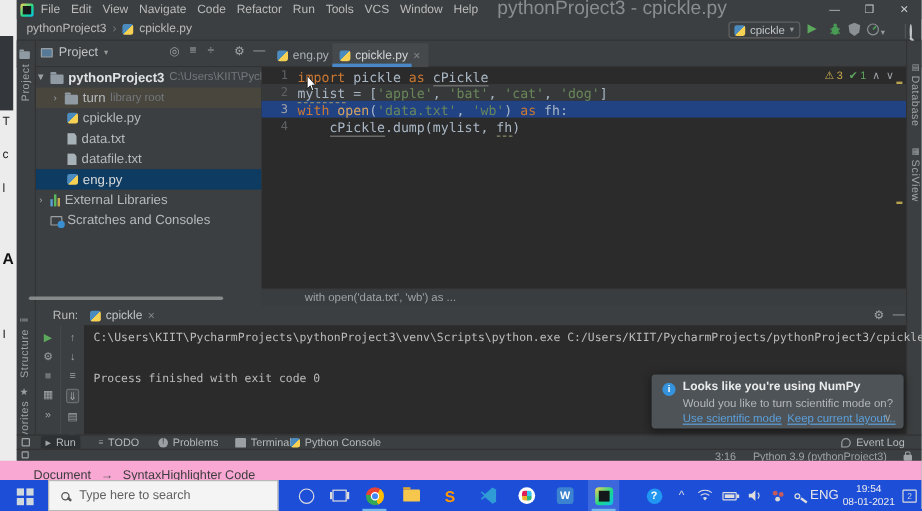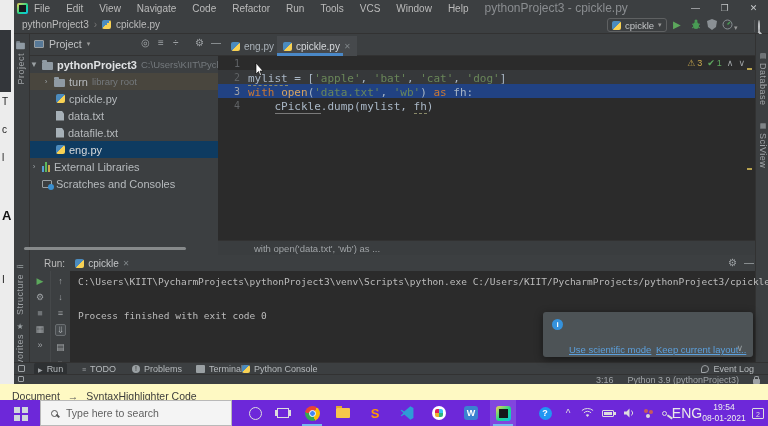--- a/index.html
+++ b/index.html
@@ -5,33 +5,33 @@
   * { margin:0; padding:0; box-sizing:border-box; }
   html,body { width:768px; height:426px; overflow:hidden; background:#dcdcdc;
     font-family:"Liberation Sans", sans-serif; }
   .screen { position:relative; width:768px; height:426px; overflow:hidden; }
   .abs { position:absolute; }
 
   
   .bg-left { left:0; top:0; width:14px; height:384px; background:#ececec; }
   .bg-left .darkblock { position:absolute; left:0; top:30px; width:11px; height:62px; background:#33363a; }
   .bg-left .frag { position:absolute; left:2px; color:#222; font-size:10px; }
-  .bg-doc { left:0; top:384px; width:768px; height:24px; background:#fef9c3; border-bottom:1px solid #cfcfcf;
-    display:flex; align-items:center; gap:8px; padding-left:12px; color:#3c3c3c; font-size:10.5px; }
+  .bg-doc { left:0; top:384px; width:768px; height:24px; background:#f9a8d4; border-bottom:1px solid #cfcfcf;
+    display:flex; align-items:center; gap:8px; padding-left:28px; color:#3c3c3c; font-size:10.5px; }
 
   
   .ide { left:14px; top:0; width:754px; height:384px; background:#3c3f41; color:#bbbbbb; font-size:10px; }
 
   .titlebar { left:0; top:0; width:754px; height:16px; background:#3c3f41; display:flex; align-items:center; }
   .appicon { width:11px; height:11px; margin:0 6px 0 3px; border-radius:2px;
     background:linear-gradient(135deg,#f7d154,#21d789 55%,#07c3f2); position:relative; }
   .appicon::after { content:""; position:absolute; inset:2px; background:#17191b; }
-  .menu { display:flex; gap:16px; font-size:10px; color:#bbbbbb; }
+  .menu { display:flex; gap:9px; font-size:10px; color:#bbbbbb; }
   .menu span { cursor:default; }
-  .win-title { margin-left:16px; color:#8a8d90; font-size:12px; }
+  .win-title { margin-left:16px; color:#8a8d90; font-size:16px; }
   .winbtns { position:absolute; right:0; top:0; height:16px; display:flex; }
   .winbtn { width:29px; height:16px; display:flex; align-items:center; justify-content:center;
     color:#c7c9cb; font-size:9px; }
 
   .row2 { left:0; top:16px; width:754px; height:18px; border-bottom:1px solid #323232; }
   .crumbs { position:absolute; left:8px; top:3px; display:flex; align-items:center; gap:5px; font-size:10px; }
   .crumb-sep { color:#777; }
   .pyico { display:inline-block; width:9px; height:9px; border-radius:2px;
     background:linear-gradient(135deg,#4b8bbe 0 50%,#f7d154 50% 100%); }
   .runpill { position:absolute; left:593px; top:2px; width:60px; height:14px; border:1px solid #5f6162;
@@ -119,21 +119,21 @@
 
   .statusbar { left:0; top:374px; width:754px; height:10px; background:#3c3f41; border-top:1px solid #323232;
     font-size:9px; color:#9fa3a6; }
   .sb-right { position:absolute; right:8px; top:0; height:10px; display:flex; align-items:center; gap:14px; }
   .lock { width:7px; height:5px; background:#9fa3a6; border-radius:1px; position:relative; margin-top:2px;}
   .lock::before { content:""; position:absolute; left:1px; top:-3px; width:3px; height:3px;
     border:1px solid #9fa3a6; border-bottom:none; border-radius:2px 2px 0 0; }
   .sqico { width:7px; height:7px; border:1px solid #9fa3a6; border-radius:1px; }
 
   
-  .taskbar { left:0; top:400px; width:768px; height:26px; background:#6d28d9; color:#e8e8e8; }
+  .taskbar { left:0; top:400px; width:768px; height:26px; background:#1d4ed8; color:#e8e8e8; }
   .tb-cell { position:absolute; top:0; height:26px; display:flex; align-items:center; justify-content:center; }
   .winlogo { width:6px; height:6px; background:#cfd8dc; box-shadow:8px 0 0 #cfd8dc,0 8px 0 #cfd8dc,8px 8px 0 #cfd8dc; margin:-7px 0 0 -7px;}
   .searchbox { position:absolute; left:40px; top:0; width:192px; height:26px; background:#f4f4f4;
     border:1px solid #b9b9b9; display:flex; align-items:center; gap:8px; padding-left:10px;
     color:#616161; font-size:10.5px; }
   .magd { position:relative; width:7px; height:7px; border:1.5px solid #555; border-radius:50%; }
   .magd::after { content:""; position:absolute; width:4px; height:1.5px; background:#555;
     transform:rotate(45deg); right:-3px; bottom:-1px; }
   .cortana { width:13px; height:13px; border:1.5px solid #ddd; border-radius:50%; }
   .taskview { width:12px; height:10px; border:1px solid #ddd; box-shadow:-4px 0 0 -2px #ddd,4px 0 0 -2px #ddd; }
@@ -339,20 +339,21 @@
     </div>
     <div class="abs hscroll"></div>
 
     <div class="abs editor">
       <div class="band" style="top:14px;background:#36383a"></div>
       <div class="band" style="top:28px;background:#214283"></div>
       <span class="gut" style="top:2px">1</span>
       <span class="gut" style="top:16px">2</span>
       <span class="gut" style="top:30px;color:#a1a3a5">3</span>
       <span class="gut" style="top:44px">4</span>
+      <div class="cl" style="top:2px"><span class="tk-kw">import </span><span class="tk-pl">pickle </span><span class="tk-kw">as </span><span class="tk-ref">cPickle</span></div>
       <div class="cl" style="top:16px"><span class="tk-refu">mylist</span><span class="tk-pl"> = [</span><span class="tk-str">'apple'</span><span class="tk-pl">, </span><span class="tk-str">'bat'</span><span class="tk-pl">, </span><span class="tk-str">'cat'</span><span class="tk-pl">, </span><span class="tk-str">'dog'</span><span class="tk-pl">]</span></div>
       <div class="cl" style="top:44px"><span class="tk-pl">    </span><span class="tk-ref">cPickle</span><span class="tk-pl">.dump(</span><span class="tk-pl">mylist</span><span class="tk-pl">, </span><span class="tk-refu">fh</span><span class="tk-pl">)</span></div>
       <div class="cl" style="top:30px"><span class="tk-kw">with </span><span class="tk-fn">open</span><span class="tk-pl">(</span><span class="tk-str">'data.txt'</span><span class="tk-pl">, </span><span class="tk-str">'wb'</span><span class="tk-pl">) </span><span class="tk-kw">as </span><span class="tk-pl">fh:</span></div>
       <svg class="abs" style="left:37px;top:7px" width="9" height="13">
         <path d="M1 0 L1 11 L3.5 8.5 L5 12.5 L6.5 12 L5 8 L8 8 Z" fill="#fff" stroke="#000" stroke-width=".6"></path>
       </svg>
       <div class="inspect">
         <span class="warn">⚠</span>
         <span class="warn" style="margin-left:-3px">3</span>
         <span class="ok">✔</span>
@@ -395,20 +396,22 @@
         <span>»</span>
       </div>
       <div class="console">
         <div class="abs" style="left:8px;top:5px;white-space:nowrap">C:\Users\KIIT\PycharmProjects\pythonProject3\venv\Scripts\python.exe C:/Users/KIIT/PycharmProjects/pythonProject3/cpickle.py</div>
         <div class="abs" style="left:8px;top:39px">Process finished with exit code 0</div>
       </div>
     </div>
 
     <div class="abs notif">
       <span class="ninfo">i</span>
+      <span class="ntitle">Looks like you're using NumPy</span>
+      <span class="nbody">Would you like to turn scientific mode on?</span>
       <span class="nlink" style="left:26px">Use scientific mode</span>
       <span class="nlink" style="left:113px">Keep current layout...</span>
       <span class="nchev">∨</span>
     </div>
 
     <div class="abs twbar">
       <span class="abs sqico" style="left:4px;top:2px"></span>
       <div class="twitem active" style="left:20px">
         <span style="font-size:6px;color:#9fa3a6">▶</span>
         <span>Run</span>
@@ -518,21 +521,21 @@
         <path d="M1 3.5 H3.5 L6.5 .5 V9.5 L3.5 6.5 H1 Z" fill="#ddd"></path>
         <path d="M8.5 2.5 A3.5 3.5 0 0 1 8.5 7.5" stroke="#ddd" fill="none"></path>
       </svg>
     </div>
     <div class="tb-cell" style="left:640px;width:16px">
         <span class="dots3"></span>
       </div>
     <div class="tb-cell" style="left:656px;width:16px">
         <span class="keyico"></span>
       </div>
-    <div class="tb-cell" style="left:674px;width:26px;font-size:14px">
+    <div class="tb-cell" style="left:674px;width:26px;font-size:11px">
       <span>ENG</span>
     </div>
     <div class="tb-cell" style="left:702px;width:44px">
       <div class="clock">
         <div>19:54</div>
         <div>08-01-2021</div>
       </div>
     </div>
     <div class="tb-cell" style="left:748px;width:20px">
       <span class="notifctr">2</span>

